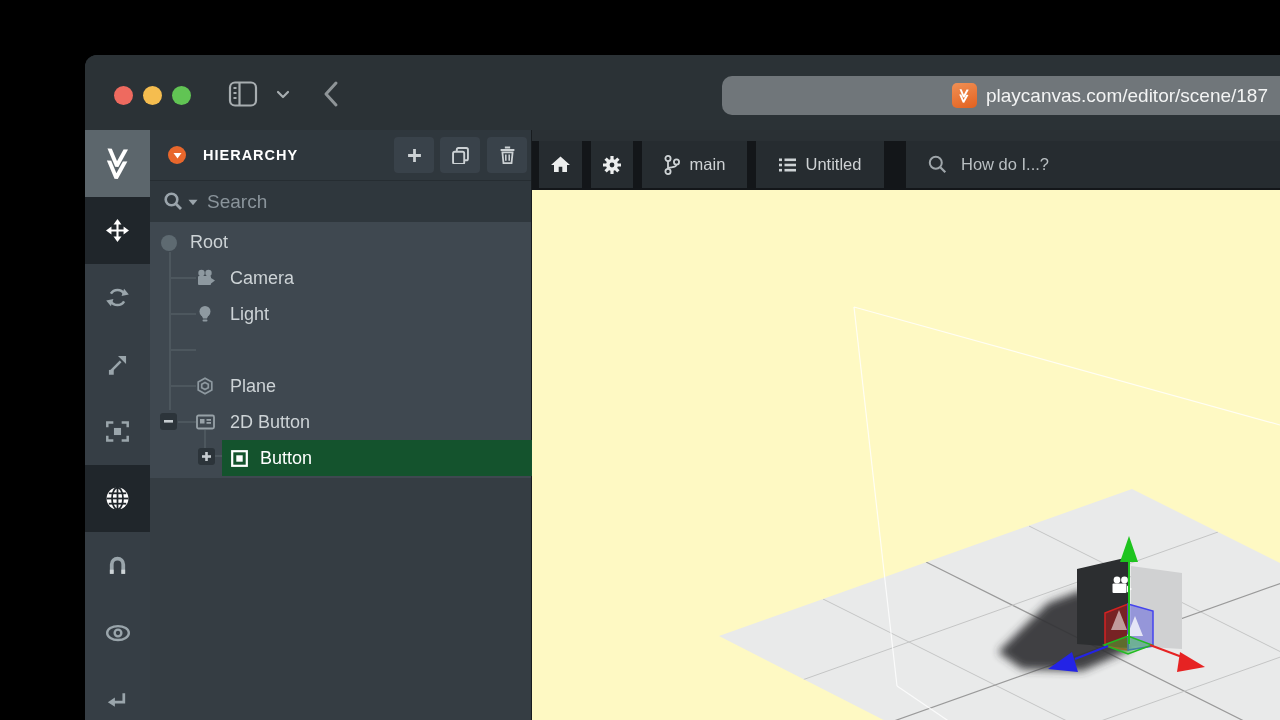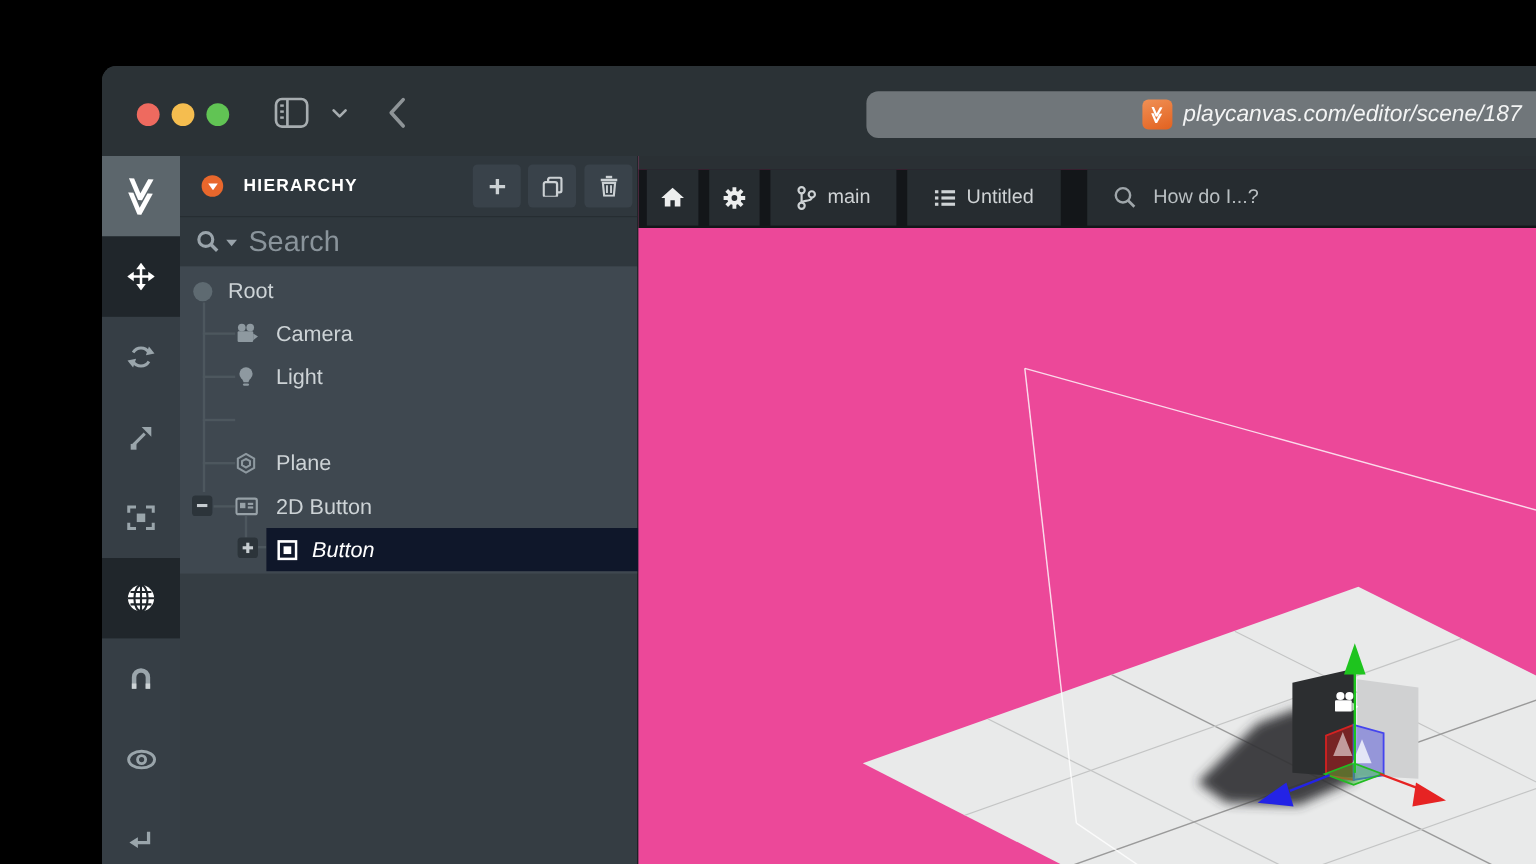--- a/index.html
+++ b/index.html
@@ -17,21 +17,21 @@
   .sidebar-btn { position:absolute; left:143px; top:25px; width:30px; height:28px; }
   .chev-down { position:absolute; left:189px; top:30px; width:18px; height:18px; }
   .back-btn { position:absolute; left:236px; top:24px; width:22px; height:30px; }
   .urlbar { position:absolute; left:637px; top:21px; width:700px; height:39px;
             background:#70767a; border-radius:10px; }
   .favicon { position:absolute; left:230px; top:7px; width:25px; height:25px; border-radius:5px;
              background:linear-gradient(160deg,#f09055,#e2611f); color:#fff;
              display:flex; align-items:center; justify-content:center; }
   .favicon .pc-glyph { font-size:14px; font-weight:bold; transform:rotate(93deg); }
   .url-text { position:absolute; left:264px; top:0; line-height:39px; color:#f3f4f4;
-              font-size:19px; white-space:nowrap;font-style:italic; }
+              font-size:19px; white-space:nowrap; }
   .pc-glyph { display:inline-block; }
 
   
   .rail { position:absolute; left:0; top:75px; width:65px; bottom:0; background:#363e45; }
   .tile { position:absolute; left:0; width:65px; height:67px;
           display:flex; align-items:center; justify-content:center; }
   .tile.logo { background:#5c666c; }
   .tile.active { background:#20262b; }
   .tile .pc-glyph { font-size:32px; font-weight:bold; color:#fff; transform:rotate(93deg); }
 
@@ -41,33 +41,33 @@
   .hheader { position:absolute; left:0; top:0; width:100%; height:50px; background:#2f373d; }
   .collapse-dot { position:absolute; left:18px; top:16px; width:18px; height:18px;
                   border-radius:50%; background:#e8672c; display:flex; align-items:center;
                   justify-content:center; }
   .htitle { position:absolute; left:53px; top:0; line-height:50px; color:#fff;
             font-size:14.5px; font-weight:bold; letter-spacing:1px; }
   .hbtn { position:absolute; top:7px; width:40px; height:36px; background:#39424a;
           border-radius:4px; border:none; display:flex; align-items:center; justify-content:center; }
   .hsearch { position:absolute; left:0; top:50px; width:100%; height:42px; background:#2f373d;
              border-top:1px solid #262d32; }
-  .hsearch .ph { position:absolute; left:57px; top:0; line-height:42px; color:#8a949b; font-size:24px; }
+  .hsearch .ph { position:absolute; left:57px; top:0; line-height:42px; color:#8a949b; font-size:19px; }
   .tree { position:absolute; left:0; top:92px; width:100%; height:256px; background:#3f4850; }
   .trow { position:absolute; left:0; width:100%; height:36px; }
   .trow .lbl { position:absolute; top:0; line-height:36px; font-size:18px; color:#cdd3d6; }
-  .trow.sel-bg { left:72px; width:310px; background:#0f172a;font-style:italic; }
+  .trow.sel-bg { left:72px; width:310px; background:#14532d; }
   .trow.sel-bg .lbl { color:#fff; }
   .ticon { position:absolute; top:9px; }
   .cline { position:absolute; background:#4d575e; }
   .xbox { position:absolute; width:17px; height:17px; background:#2c343a; border-radius:3px;
           display:flex; align-items:center; justify-content:center; }
 
   
-  .viewport { position:absolute; left:447px; top:75px; width:748px; bottom:0; background:#ec4899; }
+  .viewport { position:absolute; left:447px; top:75px; width:748px; bottom:0; background:#fef9c3; }
   .vstrip { position:absolute; left:0; top:0; width:100%; height:11px; background:#2a3034; }
   .vbar { position:absolute; left:0; top:11px; width:100%; height:49px; background:#131619; }
   .vbtn { position:absolute; top:0; height:47px; background:#262c30; display:flex;
           align-items:center; justify-content:center; gap:10px; color:#ced2d4; font-size:16.5px; }
   .vbtn.help { justify-content:flex-start; padding-left:22px; color:#b9bfc2; gap:14px; }
 </style>
 </head>
 <body>
 
 <div id="window">

